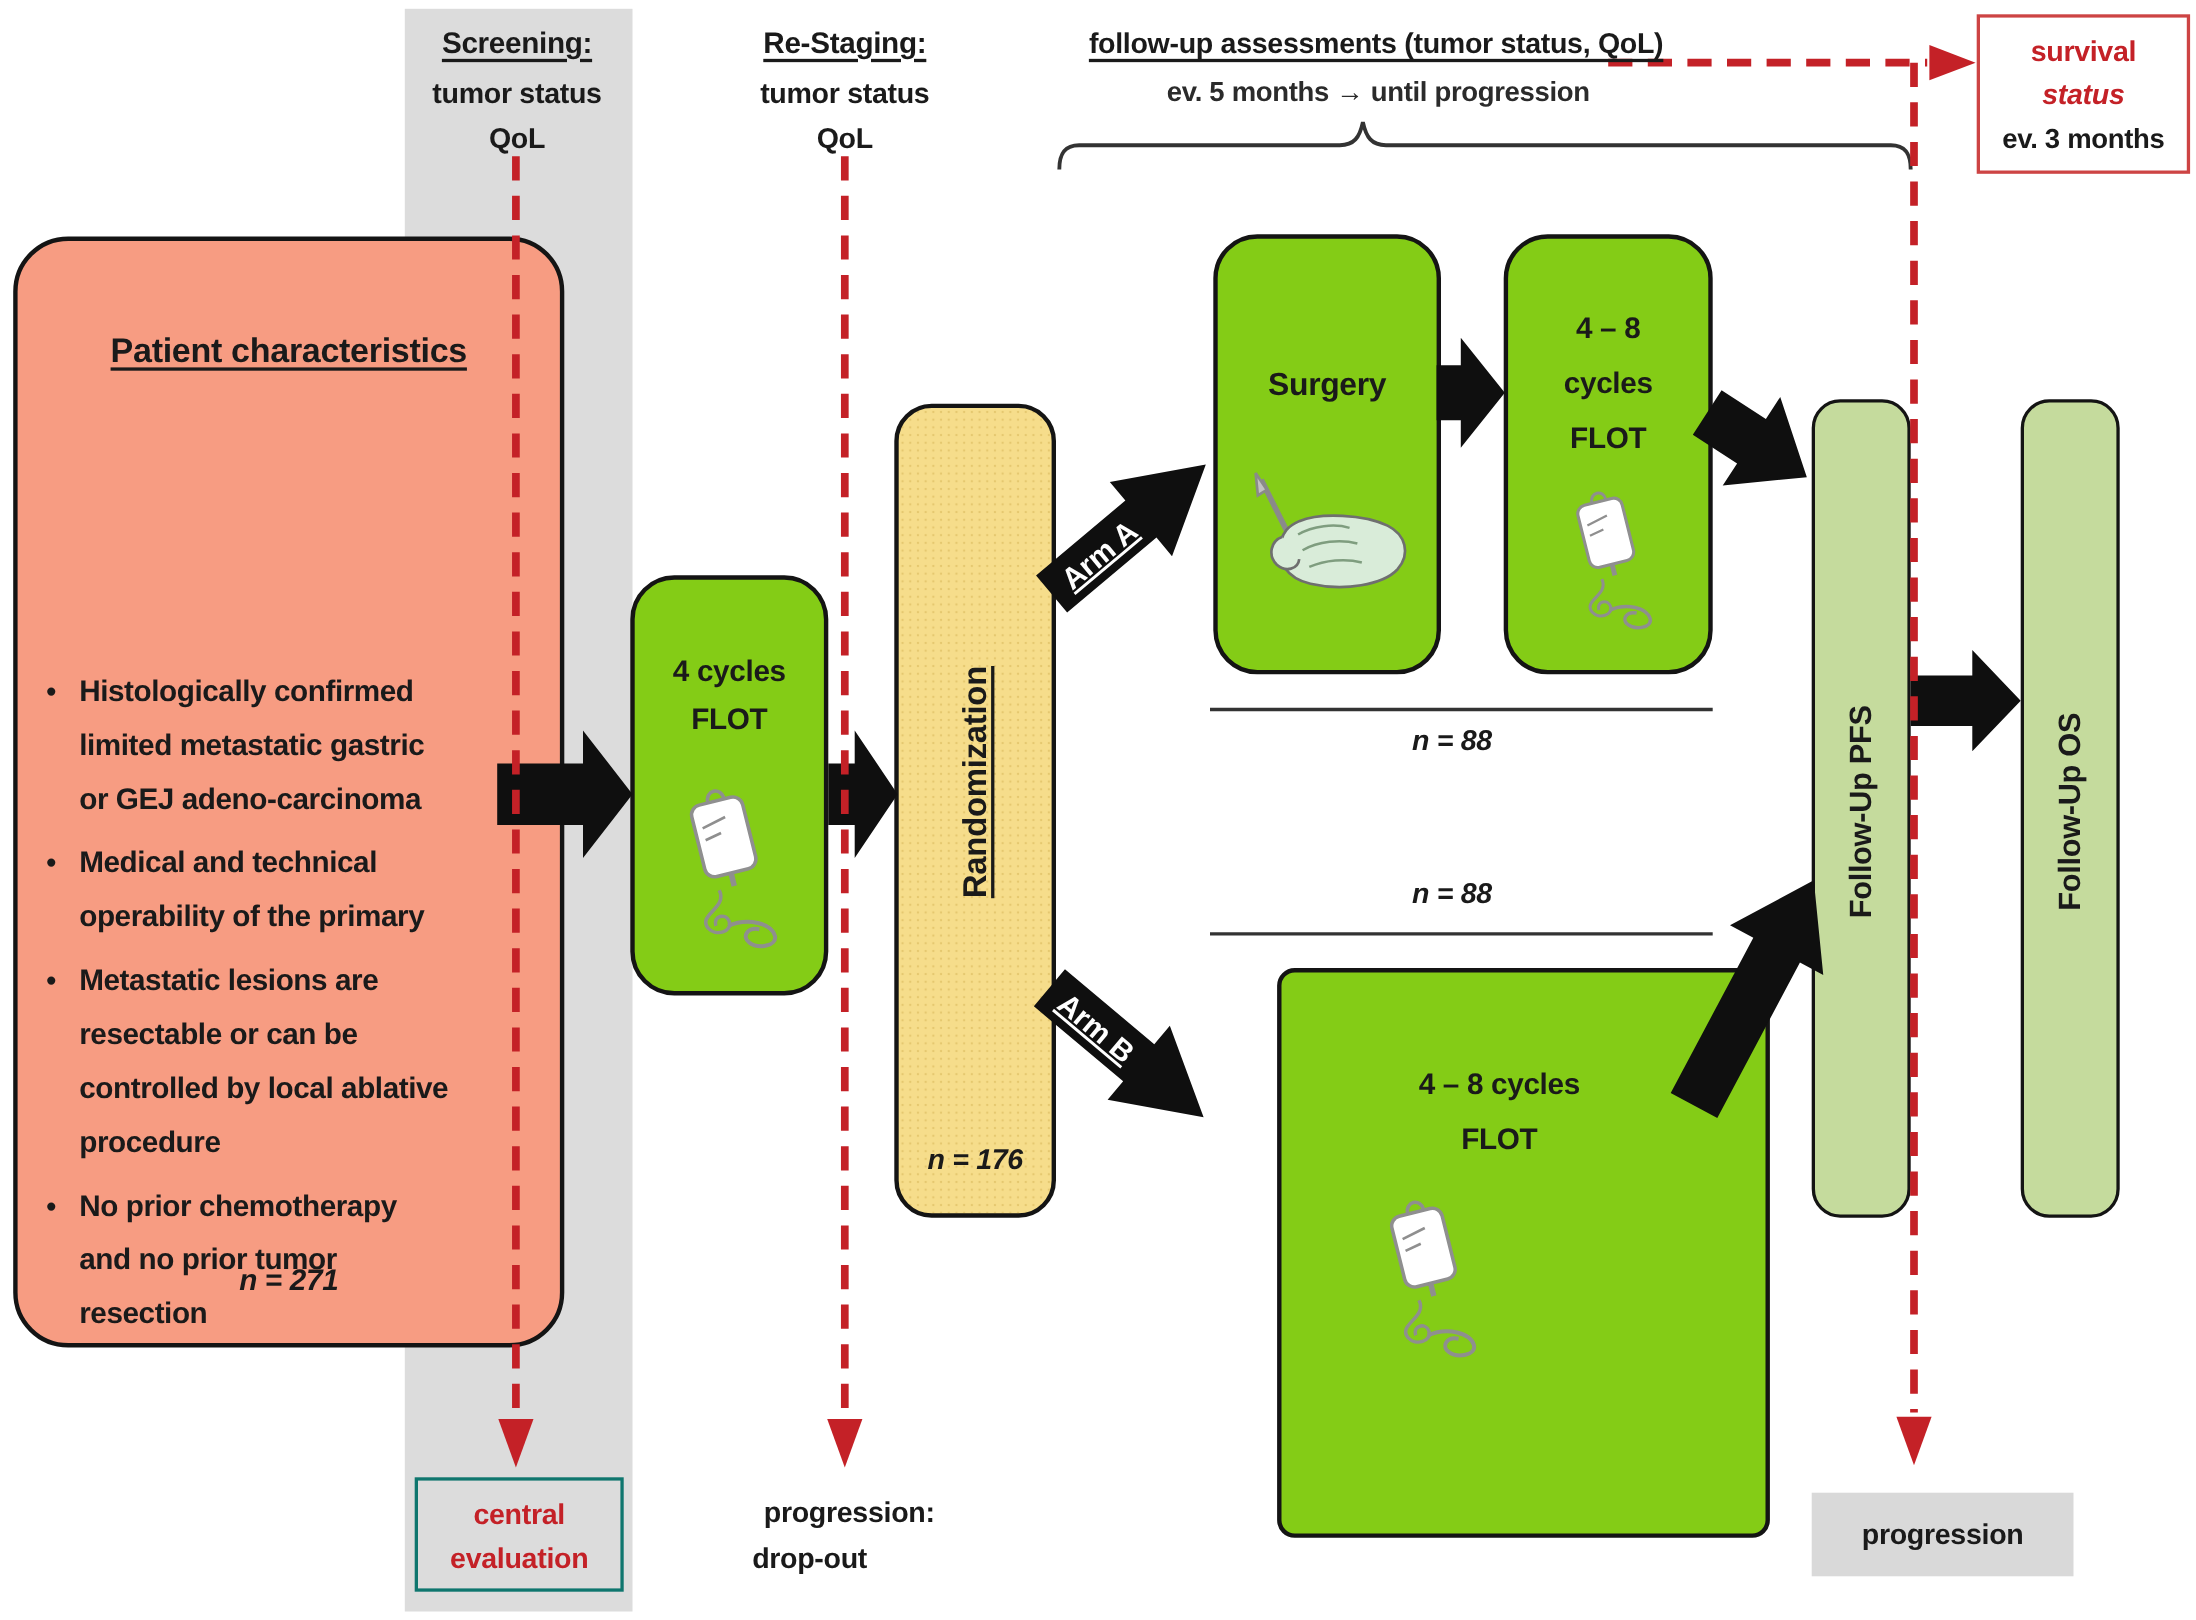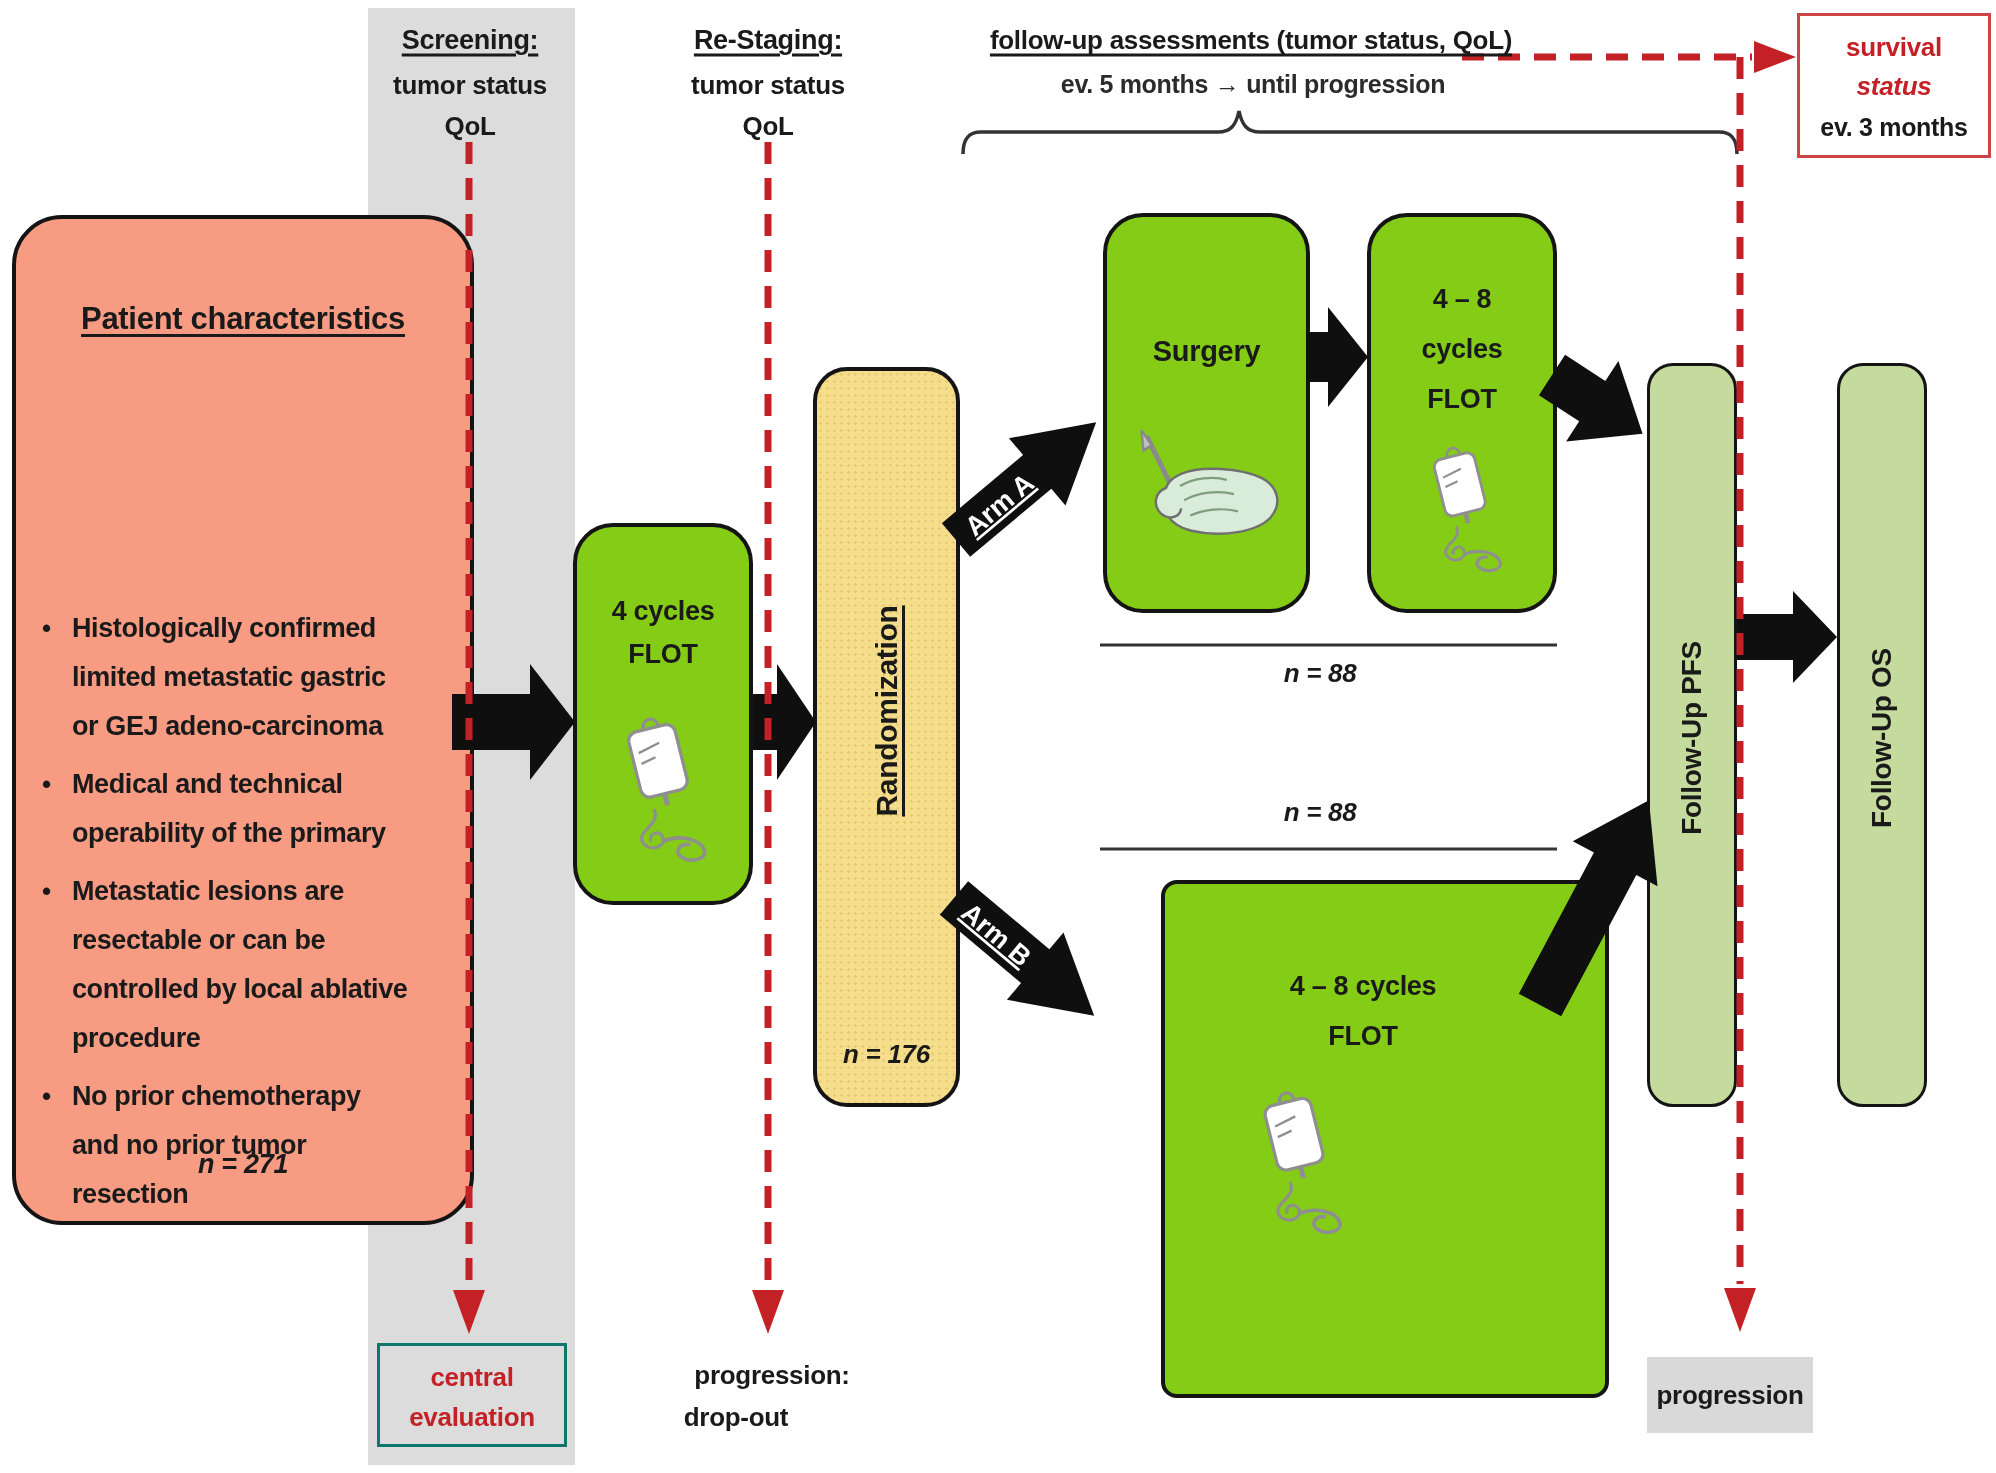--- a/index.html
+++ b/index.html
@@ -29,21 +29,21 @@
   svg text.arm{fill:#fff;font-family:"Liberation Sans","DejaVu Sans",sans-serif;font-weight:bold;font-size:27px;text-decoration:underline;}
   svg{position:absolute;left:0;top:0;}
 </style>
 </head>
 <body>
 
 <div class="canvas">
 
   <div class="abs band" style="left:368px;top:8px;width:207px;height:1457px;"></div>
 
-  <div class="box" style="left:12px;top:215px;width:462px;height:1010px;border-radius:50px;background:#F79C82;">
+  <div class="box" style="left:12px;top:215px;width:501px;height:1010px;border-radius:50px;background:#F79C82;">
     <div class="abs txt u" style="left:50%;top:100px;transform:translate(-50%,-50%);font-size:31px;">Patient characteristics</div>
     <div class="bullets">
       <div class="bullet">
         <span class="dot"></span>
         <span class="btext">Histologically confirmed
 limited metastatic gastric
 or GEJ adeno-carcinoma</span>
       </div>
       <div class="bullet">
         <span class="dot"></span>
@@ -104,21 +104,21 @@
     <div class="abs txt ctr red" style="left:50%;top:31px;font-size:26px;">survival</div>
     <div class="abs txt ctr red" style="left:50%;top:70px;font-size:26px;font-style:italic;">status</div>
     <div class="abs txt ctr" style="left:50%;top:111px;font-size:25px;">ev. 3 months</div>
   </div>
 
   <div class="abs" style="left:377px;top:1343px;width:190px;height:104px;border:3px solid #0f766e;background:#DCDCDC;box-sizing:border-box;">
     <div class="abs txt ctr red" style="left:50%;top:31px;font-size:26px;">central</div>
     <div class="abs txt ctr red" style="left:50%;top:71px;font-size:26px;">evaluation</div>
   </div>
 
-  <div class="abs" style="left:1647px;top:1357px;width:166px;height:76px;background:#D9D9D9;">
+  <div class="abs" style="left:1647px;top:1357px;width:202px;height:76px;background:#D9D9D9;padding-left:36px;">
     <div class="abs txt ctr" style="left:50%;top:38px;font-size:26px;">progression</div>
   </div>
 
   <svg width="1996" height="1473" viewBox="0 0 1996 1473">
     <defs>
       <symbol id="ivbag" viewBox="0 0 120 150">
         <g fill="none" stroke="#8f8f8f" stroke-width="3.2">
           <g transform="rotate(-14 55 50)">
             <path d="M48 15 C48 3 63 3 63 15"></path>
             <rect x="31" y="15" width="47" height="66" rx="9" fill="#ffffff"></rect>

